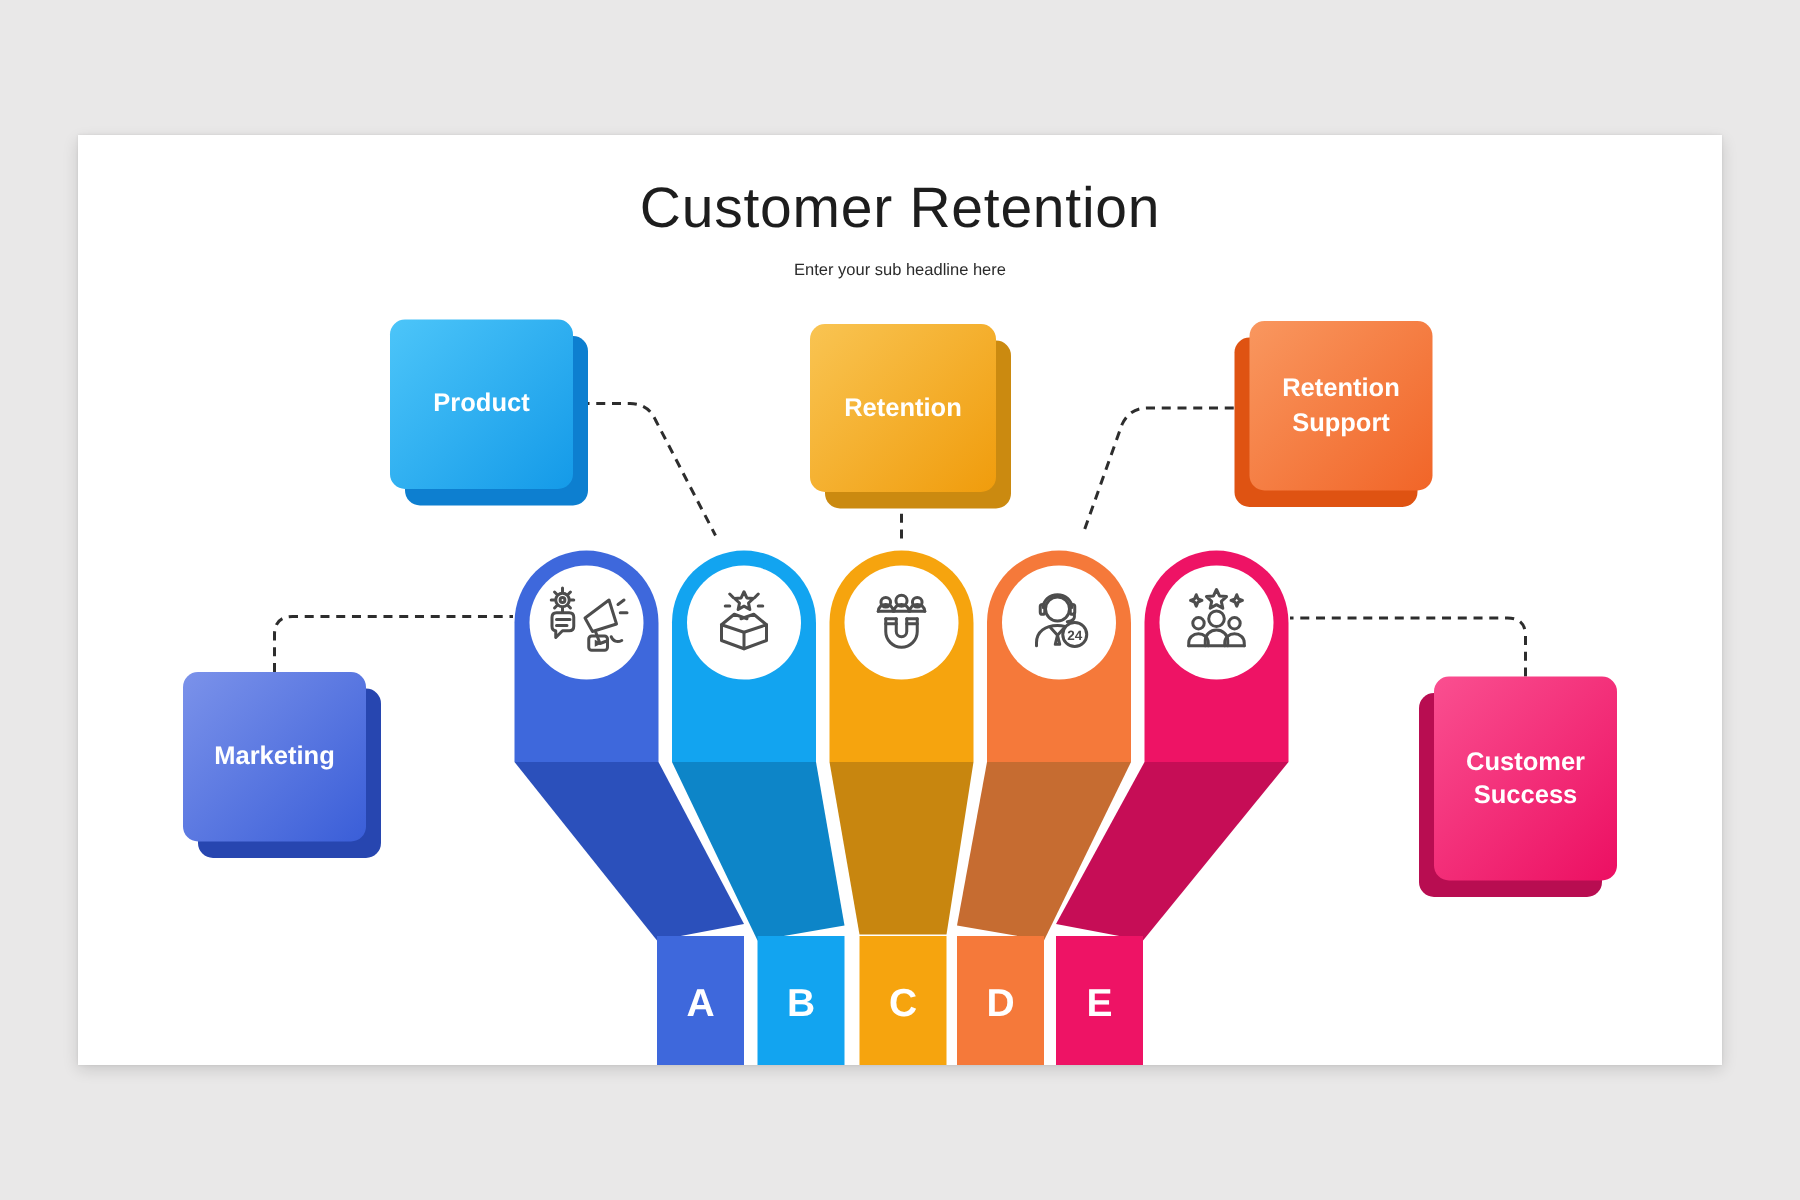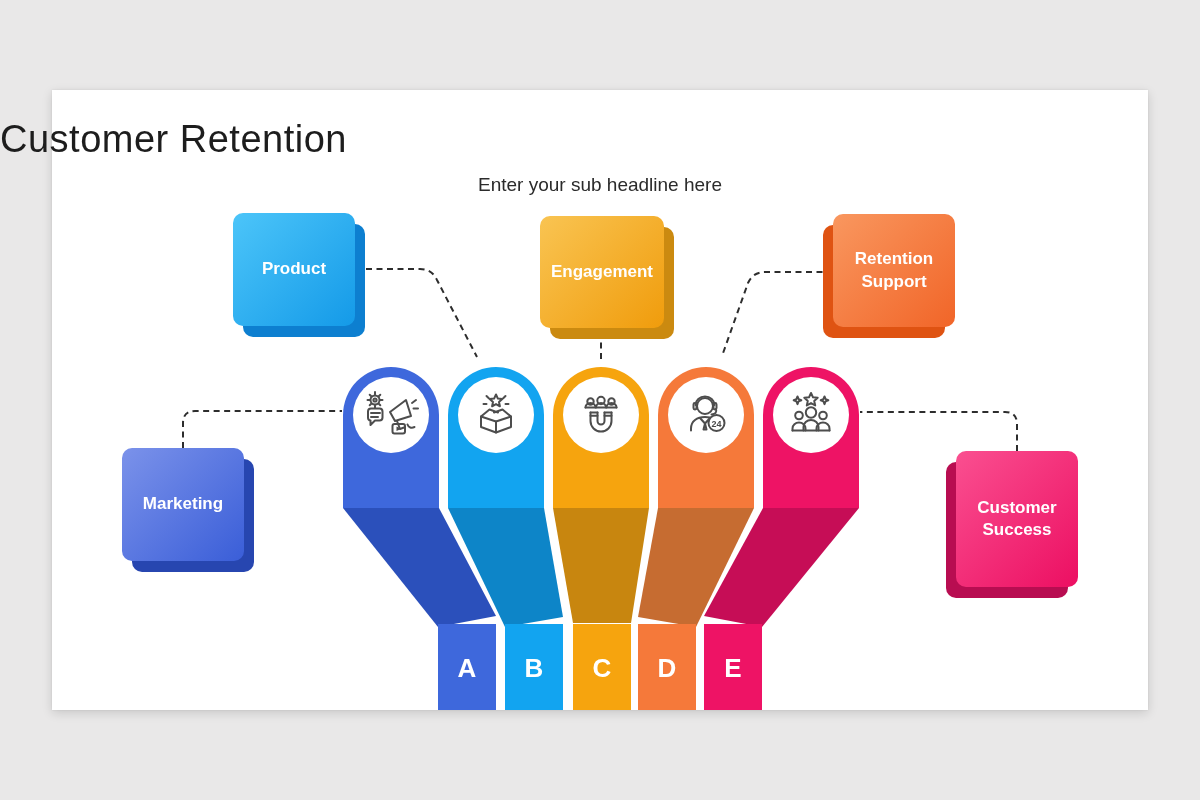--- a/index.html
+++ b/index.html
@@ -7,26 +7,26 @@
     width:1200px;height:800px;position:relative;overflow:hidden;
     background:#e9e8e8;
     font-family:"Liberation Sans", sans-serif;
   }
   .canvas{
     position:absolute;left:52px;top:90px;width:1096px;height:620px;
     background:#ffffff;
     box-shadow:0 3px 10px rgba(0,0,0,.14), 0 0 2px rgba(0,0,0,.08);
   }
   .title{
-    position:absolute;left:0;top:118px;width:1200px;text-align:left;
+    position:absolute;left:0;top:118px;width:1200px;text-align:center;
     font-size:38px;font-weight:400;color:#1d1d1d;letter-spacing:.5px;
   }
   .subtitle{
     position:absolute;left:0;top:174px;width:1200px;text-align:center;
-    font-size:19px;font-weight:400;color:#2b2b2b;
+    font-size:11px;font-weight:400;color:#2b2b2b;
   }
   svg.diagram{position:absolute;left:0;top:0;pointer-events:none;}
   .node{position:absolute;}
   .node .back{position:absolute;border-radius:10px;width:100%;height:100%;}
   .node .front{
     position:absolute;left:0;top:0;width:100%;height:100%;border-radius:10px;
     display:flex;align-items:center;justify-content:center;text-align:center;
     color:#fff;font-size:17px;font-weight:700;line-height:1.3;padding:0 8px;box-sizing:border-box;
   }
   .node-marketing .front{background:linear-gradient(135deg,#7b92ea,#3a5ed8);}
@@ -154,28 +154,28 @@
     <rect x="704" y="624" width="58" height="86" fill="#ee1365"></rect>
     <text class="letter" x="733" y="668">E</text>
   </g>
 </svg>
 
 <div class="node node-marketing" style="left:122px;top:448px;width:122px;height:113px;">
   <div class="back"></div>
   <div class="front">Marketing</div>
 </div>
 
-<div class="node node-product" style="left:233px;top:213px;width:122px;height:113px;">
+<div class="node node-product" style="left:260px;top:213px;width:122px;height:113px;">
   <div class="back"></div>
   <div class="front">Product</div>
 </div>
 
 <div class="node node-engagement" style="left:540px;top:216px;width:124px;height:112px;">
   <div class="back"></div>
-  <div class="front">Engagement</div>
+  <div class="front">Retention</div>
 </div>
 
 <div class="node node-support" style="left:833px;top:214px;width:122px;height:113px;">
   <div class="back"></div>
   <div class="front">Retention Support</div>
 </div>
 
 <div class="node node-success" style="left:956px;top:451px;width:122px;height:136px;">
   <div class="back"></div>
   <div class="front">Customer Success</div>

